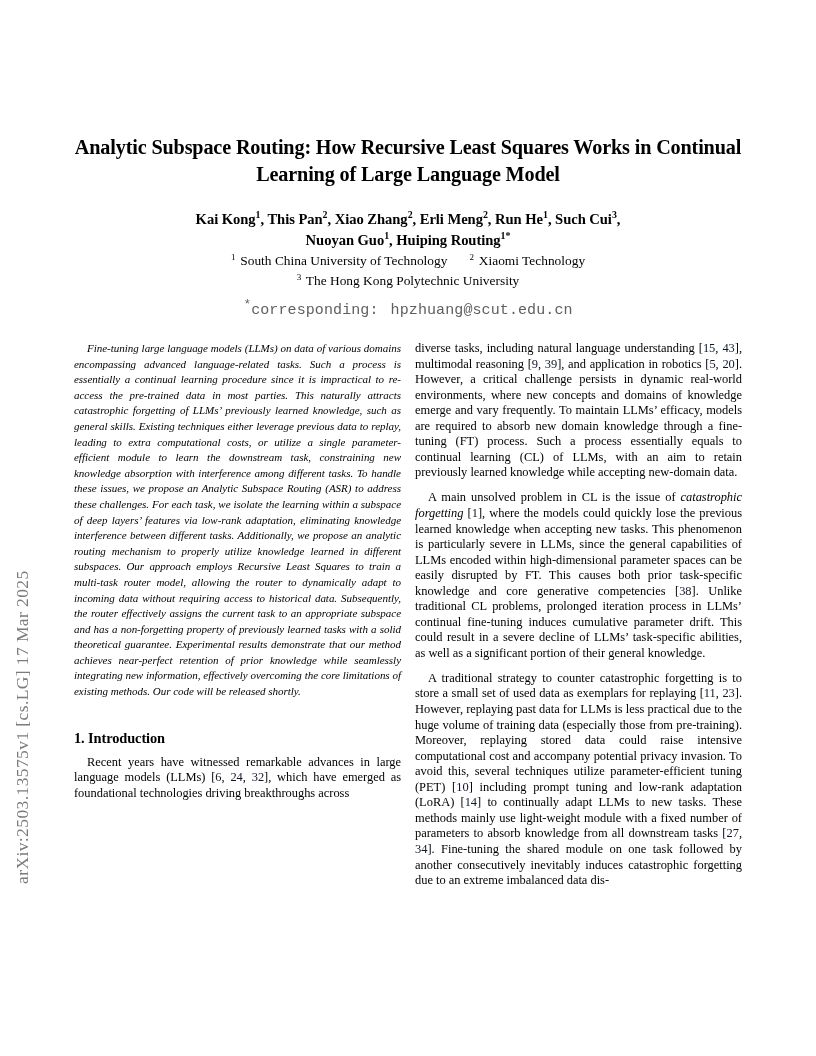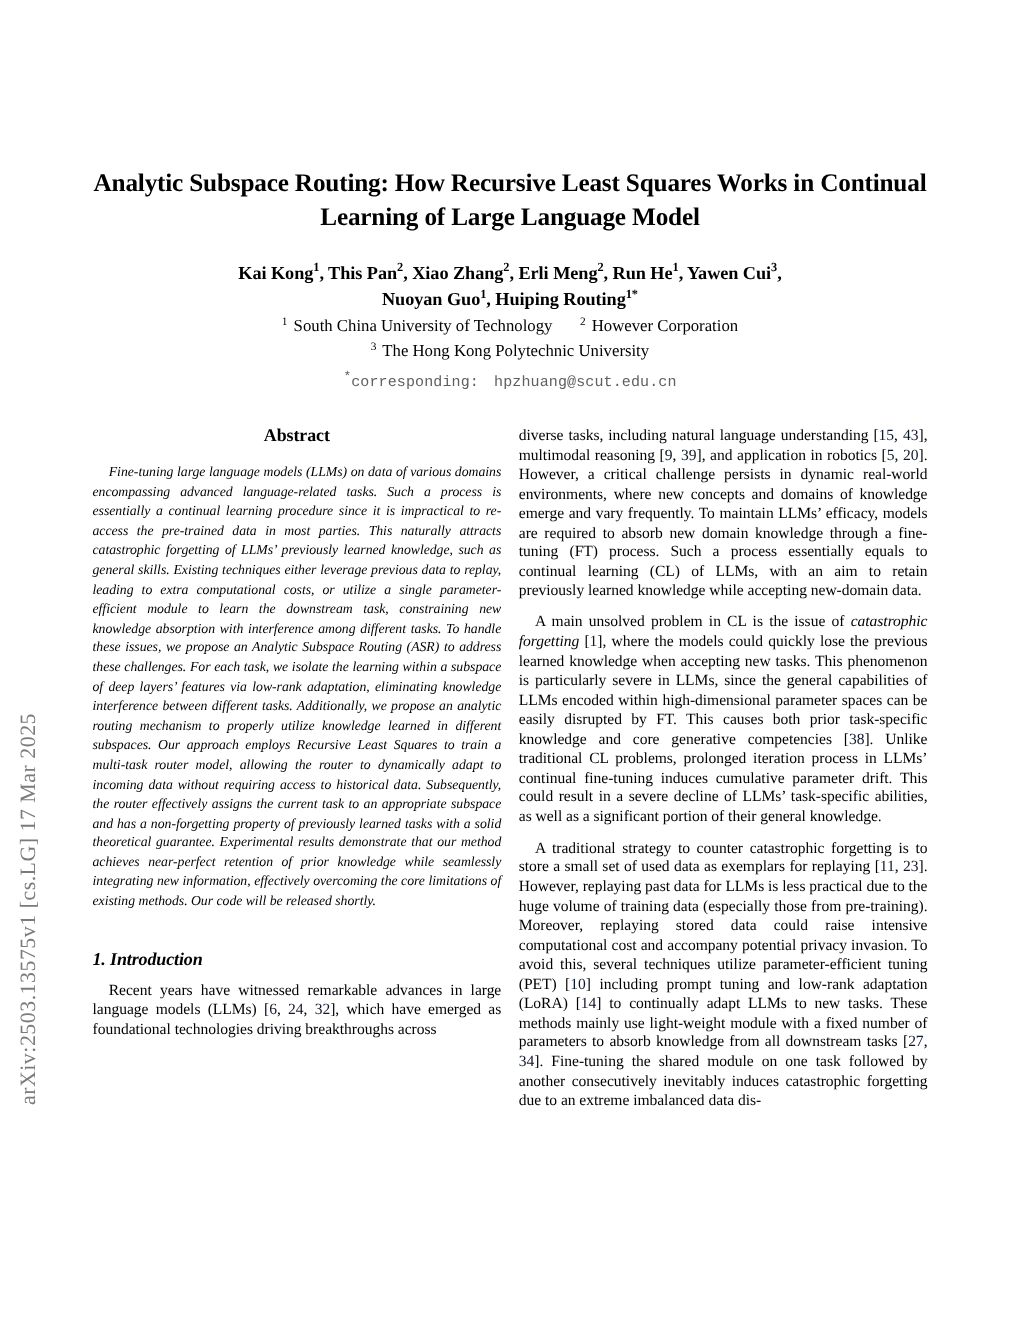--- a/index.html
+++ b/index.html
@@ -90,21 +90,21 @@
     line-height: 0;
   }
   .pre-sup {
     font-size: 0.68em;
     vertical-align: super;
     line-height: 0;
     margin-right: 1.5px;
   }
   #corresponding-line {
     font-family: "Liberation Mono", "DejaVu Sans Mono", monospace;
-    font-size: 12px;
+    font-size: 15px;
     color: #5f5f5f;
     letter-spacing: 0.1px;
     margin-top: 6px;
   }
   #corresponding-line .star {
     vertical-align: super;
     font-size: 0.85em;
   }
   #corresponding-line .mono-gap {
     display: inline-block;
@@ -126,21 +126,20 @@
     text-align: center;
     margin: 0 0 13px 0;
     letter-spacing: -0.05px;
   }
   .numbered-heading {
     font-size: 14.4px;
     font-weight: bold;
     text-align: left;
     margin: 0 0 8px 0;
     letter-spacing: -0.1px;
-    font-style: italic;
   }
   p.body {
     font-size: 12.45px;
     line-height: 15.55px;
     text-align: justify;
     text-justify: inter-word;
     margin: 0 0 9.5px 0;
     hyphens: manual;
     letter-spacing: -0.02px;
   }
@@ -167,31 +166,30 @@
 
   <div id="title-block">
     <h1 id="paper-title">
       <span>Analytic Subspace Routing: How Recursive Least Squares Works in Continual</span>
       <br>
       <span>Learning of Large Language Model</span>
     </h1>
   </div>
 
   <div id="author-block">
-    <div class="author-line" id="author-line-1"><span>Kai Kong</span><sup>1</sup>, <span>This Pan</span><sup>2</sup>, <span>Xiao Zhang</span><sup>2</sup>, <span>Erli Meng</span><sup>2</sup>, <span>Run He</span><sup>1</sup>, <span>Yawen Cui</span><sup>3</sup>,</div>
+    <div class="author-line" id="author-line-1"><span>Kai Kong</span><sup>1</sup>, <span>This Pan</span><sup>2</sup>, <span>Xiao Zhang</span><sup>2</sup>, <span>Erli Meng</span><sup>2</sup>, <span>Run He</span><sup>1</sup>, <span>Such Cui</span><sup>3</sup>,</div>
     <div class="author-line" id="author-line-2"><span>Nuoyan Guo</span><sup>1</sup>, <span>Huiping Routing</span><sup>1*</sup></div>
-    <div class="affil-line" id="affil-line-1"><span><span class="pre-sup">1</span><span> South China University of Technology</span></span><span class="gap"></span><span><span class="pre-sup">2</span><span> However Corporation</span></span></div>
+    <div class="affil-line" id="affil-line-1"><span><span class="pre-sup">1</span><span> South China University of Technology</span></span><span class="gap"></span><span><span class="pre-sup">2</span><span> Xiaomi Technology</span></span></div>
     <div class="affil-line" id="affil-line-2"><span><span class="pre-sup">3</span><span> The Hong Kong Polytechnic University</span></span></div>
     <div id="corresponding-line">
       <span class="star">*</span><span>corresponding:</span><span class="mono-gap"></span><span>hpzhuang@scut.edu.cn</span>
     </div>
   </div>
 
   <div class="col" id="col-left">
-    <div class="section-heading">Abstract</div>
     <p class="abstract-para" id="abstract-text"><span class="indent"></span><span id="abstract-body">Fine-tuning large language models (LLMs) on data of various domains encompassing advanced language-related tasks. Such a process is essentially a continual learning procedure since it is impractical to re-access the pre-trained data in most parties. This naturally attracts catastrophic forgetting of LLMs’ previously learned knowledge, such as general skills. Existing techniques either leverage previous data to replay, leading to extra computational costs, or utilize a single parameter-efficient module to learn the downstream task, constraining new knowledge absorption with interference among different tasks. To handle these issues, we propose an Analytic Subspace Routing (ASR) to address these challenges. For each task, we isolate the learning within a subspace of deep layers’ features via low-rank adaptation, eliminating knowledge interference between different tasks. Additionally, we propose an analytic routing mechanism to properly utilize knowledge learned in different subspaces. Our approach employs Recursive Least Squares to train a multi-task router model, allowing the router to dynamically adapt to incoming data without requiring access to historical data. Subsequently, the router effectively assigns the current task to an appropriate subspace and has a non-forgetting property of previously learned tasks with a solid theoretical guarantee. Experimental results demonstrate that our method achieves near-perfect retention of prior knowledge while seamlessly integrating new information, effectively overcoming the core limitations of existing methods. Our code will be released shortly.</span></p>
     <div class="spacer-30"></div>
     <div class="numbered-heading">1. Introduction</div>
     <p class="body" id="intro-p1"><span class="indent"></span>Recent years have witnessed remarkable advances in large language models (LLMs) [<span class="cite">6</span>, <span class="cite">24</span>, <span class="cite">32</span>], which have emerged as foundational technologies driving breakthroughs across</p>
   </div>
 
   <div class="col" id="col-right">
     <p class="body" id="intro-p1-cont">diverse tasks, including natural language understanding [<span class="cite">15</span>, <span class="cite">43</span>], multimodal reasoning [<span class="cite">9</span>, <span class="cite">39</span>], and application in robotics [<span class="cite">5</span>, <span class="cite">20</span>]. However, a critical challenge persists in dynamic real-world environments, where new concepts and domains of knowledge emerge and vary frequently. To maintain LLMs’ efficacy, models are required to absorb new domain knowledge through a fine-tuning (FT) process. Such a process essentially equals to continual learning (CL) of LLMs, with an aim to retain previously learned knowledge while accepting new-domain data.</p>
     <p class="body" id="intro-p2"><span class="indent"></span>A main unsolved problem in CL is the issue of <i>catastrophic forgetting</i> [<span class="cite">1</span>], where the models could quickly lose the previous learned knowledge when accepting new tasks. This phenomenon is particularly severe in LLMs, since the general capabilities of LLMs encoded within high-dimensional parameter spaces can be easily disrupted by FT. This causes both prior task-specific knowledge and core generative competencies [<span class="cite">38</span>]. Unlike traditional CL problems, prolonged iteration process in LLMs’ continual fine-tuning induces cumulative parameter drift. This could result in a severe decline of LLMs’ task-specific abilities, as well as a significant portion of their general knowledge.</p>
     <p class="body" id="intro-p3"><span class="indent"></span>A traditional strategy to counter catastrophic forgetting is to store a small set of used data as exemplars for replaying [<span class="cite">11</span>, <span class="cite">23</span>]. However, replaying past data for LLMs is less practical due to the huge volume of training data (especially those from pre-training). Moreover, replaying stored data could raise intensive computational cost and accompany potential privacy invasion. To avoid this, several techniques utilize parameter-efficient tuning (PET) [<span class="cite">10</span>] including prompt tuning and low-rank adaptation (LoRA) [<span class="cite">14</span>] to continually adapt LLMs to new tasks. These methods mainly use light-weight module with a fixed number of parameters to absorb knowledge from all downstream tasks [<span class="cite">27</span>, <span class="cite">34</span>]. Fine-tuning the shared module on one task followed by another consecutively inevitably induces catastrophic forgetting due to an extreme imbalanced data dis-</p>

